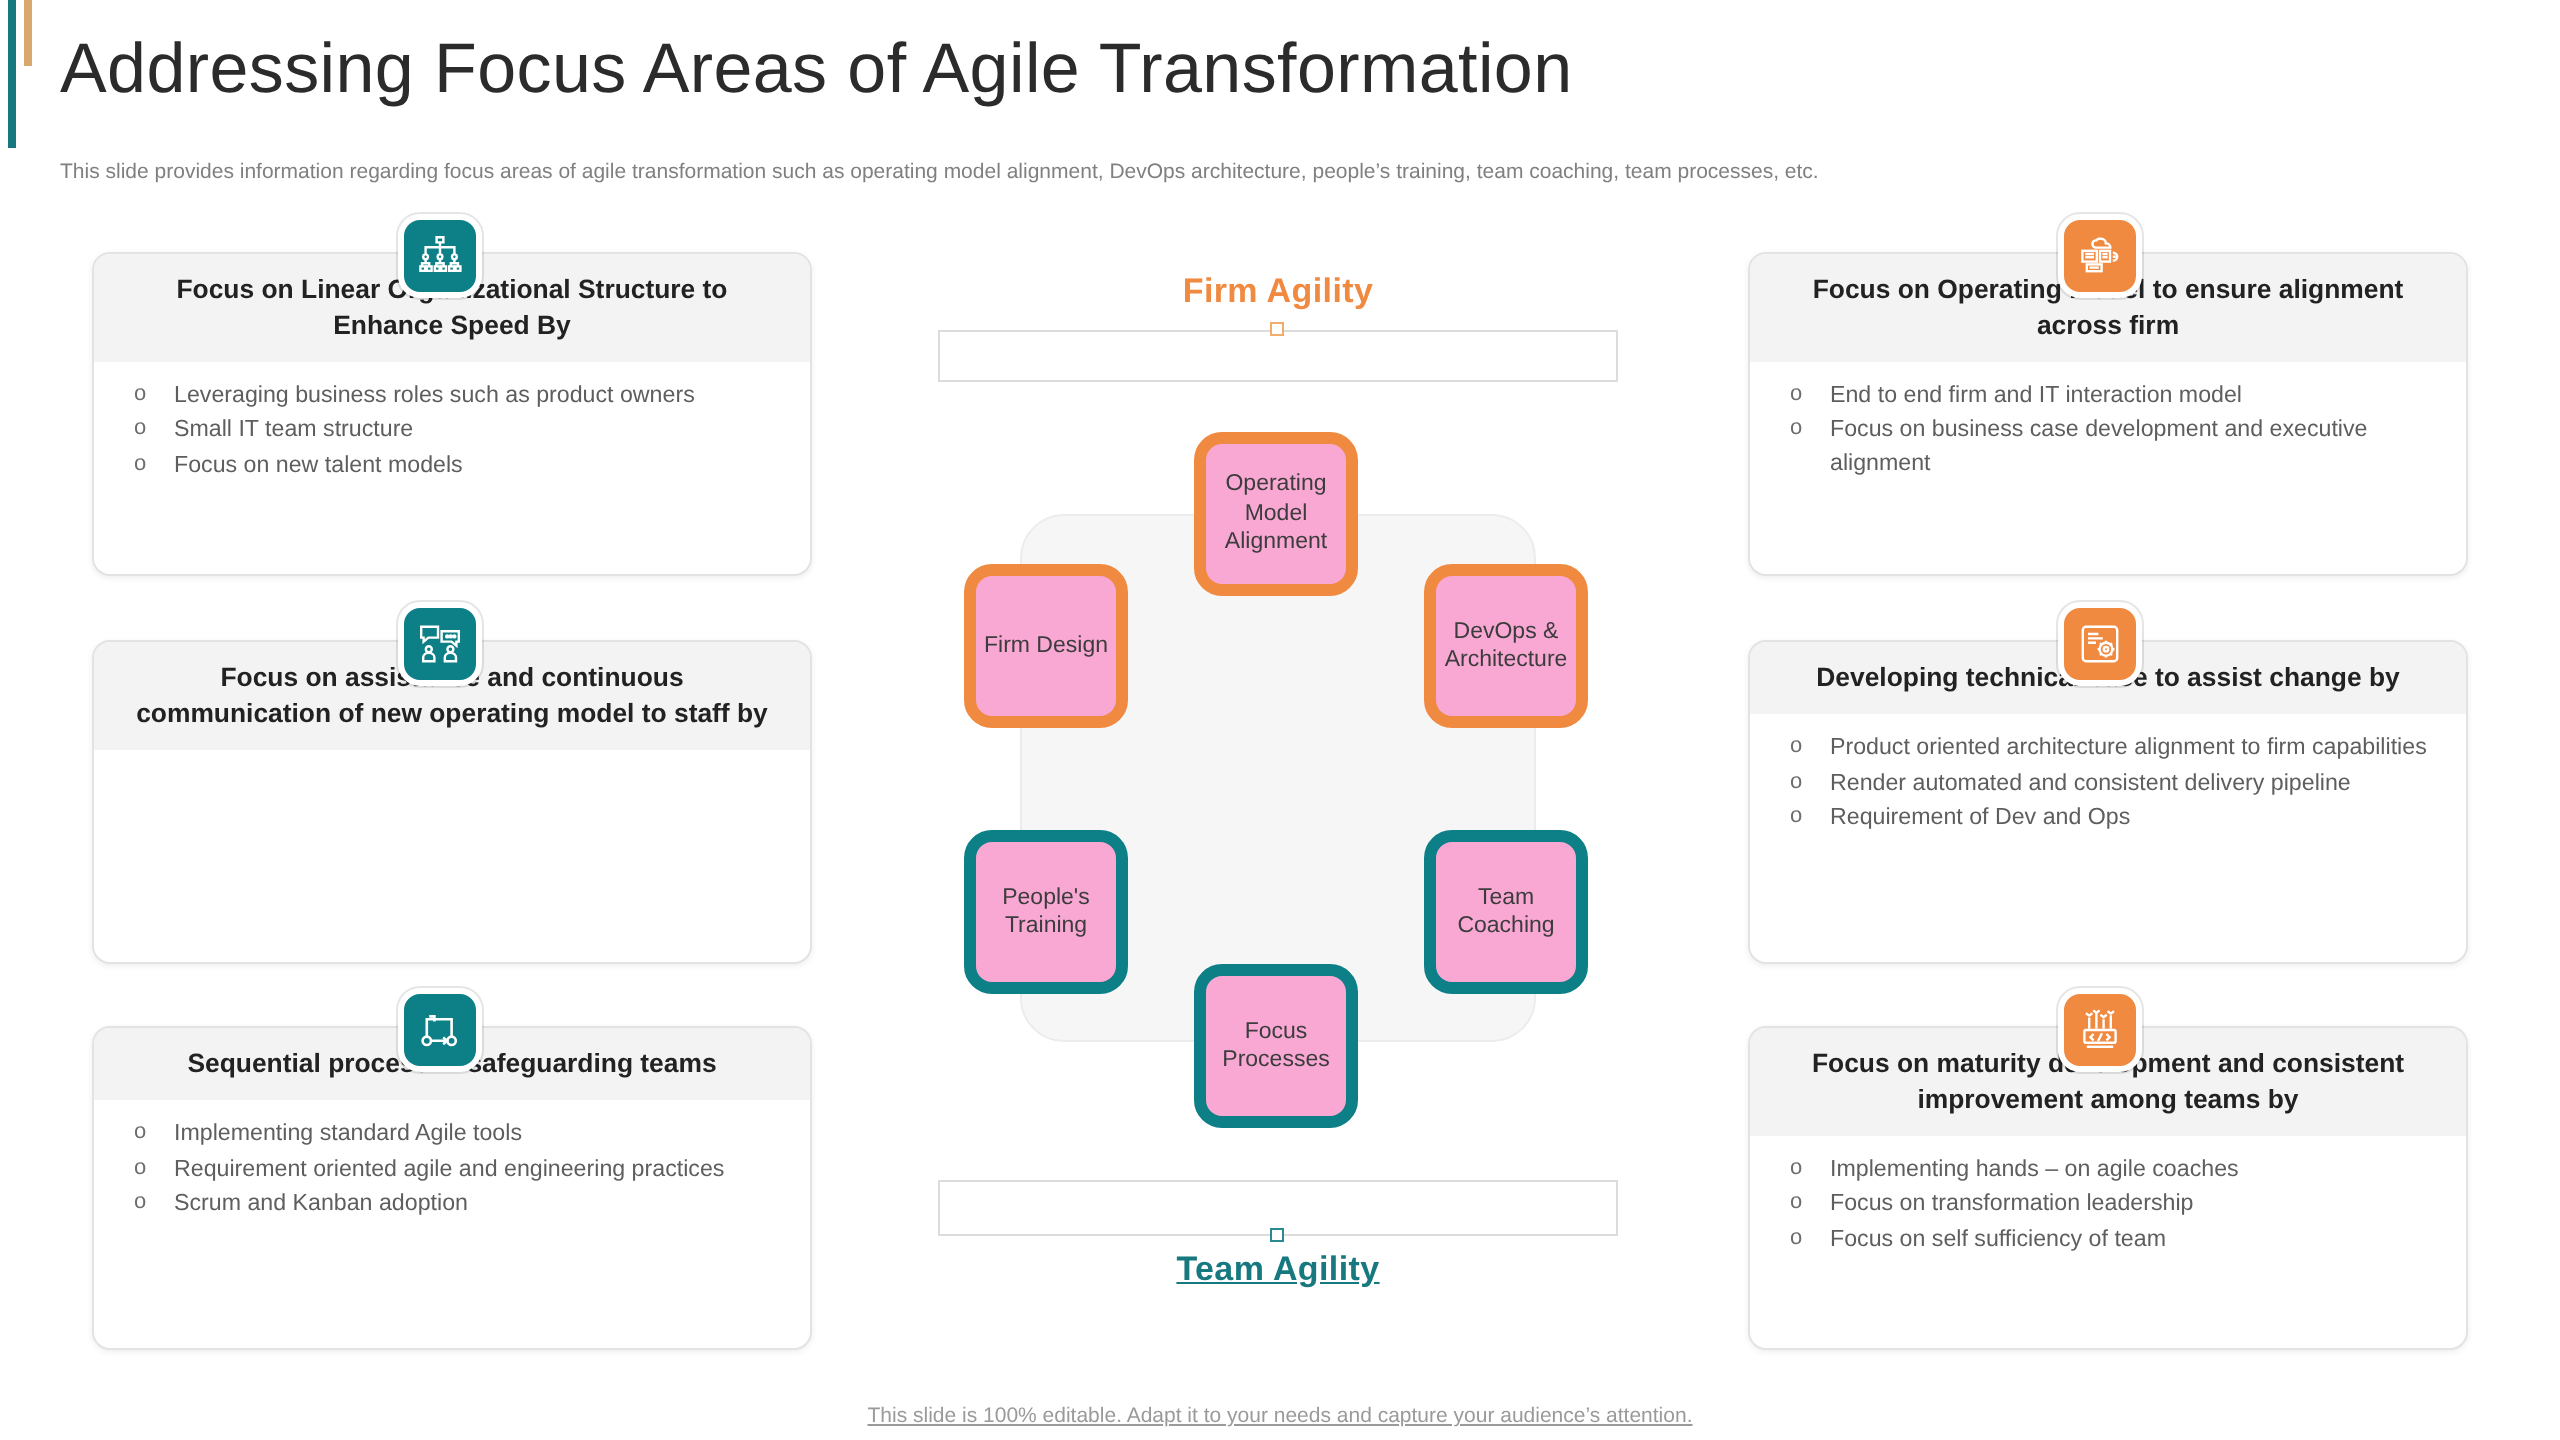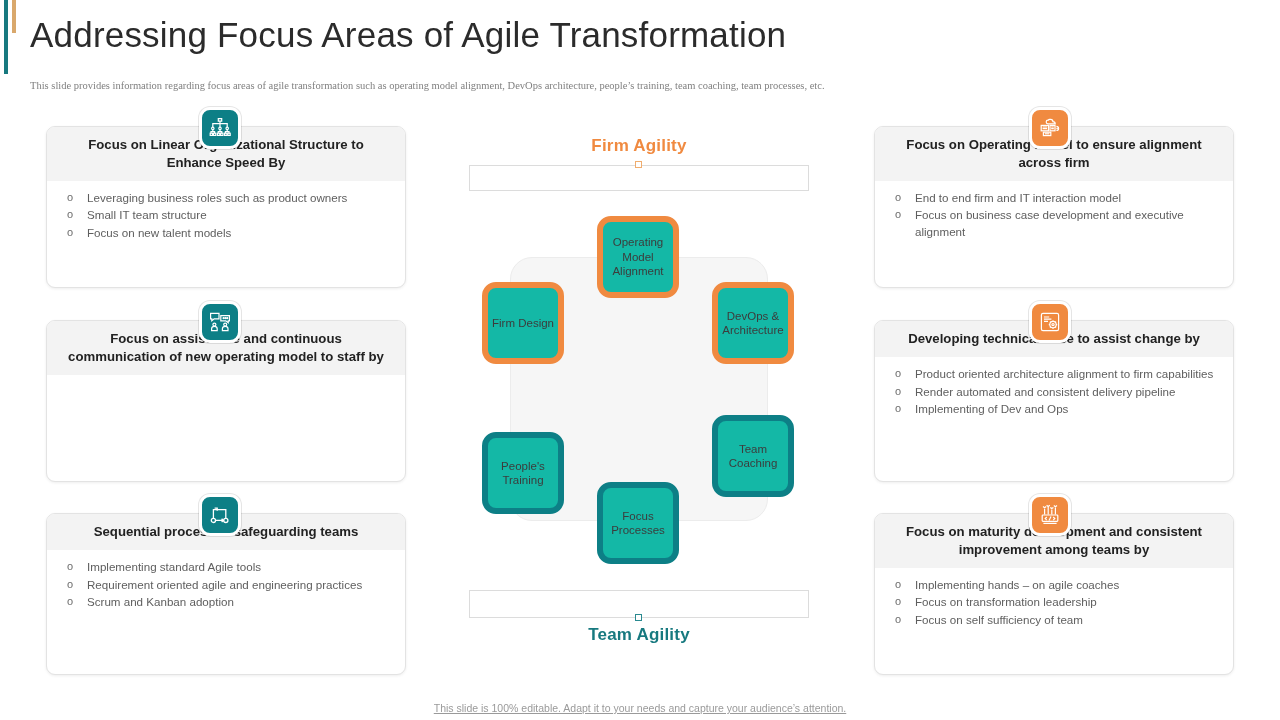--- a/index.html
+++ b/index.html
@@ -43,21 +43,20 @@
     color: #2b2b2b;
     letter-spacing: 0.2px;
     white-space: nowrap;
   }
   .subtitle {
     position: absolute;
     left: 30px; top: 80px;
     font-size: 10.5px;
     color: #808080;
     white-space: nowrap;
-    font-family: Liberation Serif, serif;
   }
 
   
   .panel {
     position: absolute;
     width: 360px;
     background: #ffffff;
     border: 1px solid #e3e3e3;
     border-radius: 9px;
     box-shadow: 0 1px 3px rgba(0,0,0,0.07);
@@ -119,21 +118,21 @@
   
   .agility-label {
     position: absolute;
     width: 340px;
     text-align: center;
     font-size: 17px;
     font-weight: bold;
     letter-spacing: 0.2px;
   }
   .agility-label.firm { color: #f08a40; }
-  .agility-label.team { color: #17797f; }
+  .agility-label.team { color: #17797f; text-decoration: underline; }
 
   .bracket {
     position: absolute;
     left: 469px;
     width: 340px;
     box-sizing: border-box;
     border: 1px solid #dcdcdc;
   }
   .bracket.top {
     top: 165px;
@@ -172,21 +171,21 @@
     font-weight: bold;
     color: #2b2b2b;
     line-height: 1.25;
   }
 
   .node {
     position: absolute;
     width: 82px;
     height: 82px;
     box-sizing: border-box;
-    background: #14b8a6;
+    background: #f9a8d4;
     border-radius: 14px;
     border: 6px solid #f08a40;
     display: flex;
     align-items: center;
     justify-content: center;
     text-align: center;
     font-size: 11.5px;
     color: #3c3c3c;
     line-height: 1.25;
     z-index: 4;
@@ -312,21 +311,21 @@
       <circle cx="15" cy="14.6" r="1.1"></circle>
       <path d="M15 10.4v1.1M15 17.7v1.1M10.8 14.6h1.1M18.1 14.6h1.1M12 11.6l.8.8M17.2 16.8l.8.8M18 11.6l-.8.8M12.8 16.8l-.8.8"></path>
     </svg>
   </div>
   <div class="panel" style="left:874px; top:320px; height:162px;">
     <div class="panel-head">Developing technical base to assist change by</div>
     <div class="panel-body">
       <ul class="bullets">
         <li>Product oriented  architecture  alignment  to firm capabilities</li>
         <li>Render  automated  and consistent delivery  pipeline</li>
-        <li>Implementing  of Dev  and Ops</li>
+        <li>Requirement  of Dev  and Ops</li>
       </ul>
     </div>
   </div>
 
   <div class="panel-icon orange" style="left:1029px; top:494px;">
     <svg width="24" height="24" viewBox="0 0 24 24" fill="none" stroke="#ffffff" stroke-width="1.2">
       <path d="M6.6 11.4V5.8M10.2 11.4V3.4M13.8 11.4V6.6M17.4 11.4V4.6"></path>
       <path d="M5 3.6l1.6 1.2 1.6-1.2M8.6 2.2l1.6 1.2 1.6-1.2M12.2 4.4l1.6 1.2 1.6-1.2M15.8 2.6l1.6 1.2 1.6-1.2"></path>
       <rect x="4.2" y="12" width="15.6" height="6.4" rx="0.8"></rect>
       <path d="M8.8 14l-1.6 1.6 1.6 1.6M15.2 14l1.6 1.6-1.6 1.6M13 13.6l-2 4"></path>
@@ -352,21 +351,21 @@
 
   <div class="node" style="left:597px; top:216px;">
     <span>Operating Model Alignment</span>
   </div>
   <div class="node" style="left:482px; top:282px;">
     <span>Firm Design</span>
   </div>
   <div class="node" style="left:712px; top:282px;">
     <span>DevOps &amp; Architecture</span>
   </div>
-  <div class="node teal" style="left:482px; top:415px;margin-top:17px;">
+  <div class="node teal" style="left:482px; top:415px;">
     <span>People's Training</span>
   </div>
   <div class="node teal" style="left:712px; top:415px;">
     <span>Team Coaching</span>
   </div>
   <div class="node teal" style="left:597px; top:482px;">
     <span>Focus Processes</span>
   </div>
 
   <div class="bracket bottom"></div>

